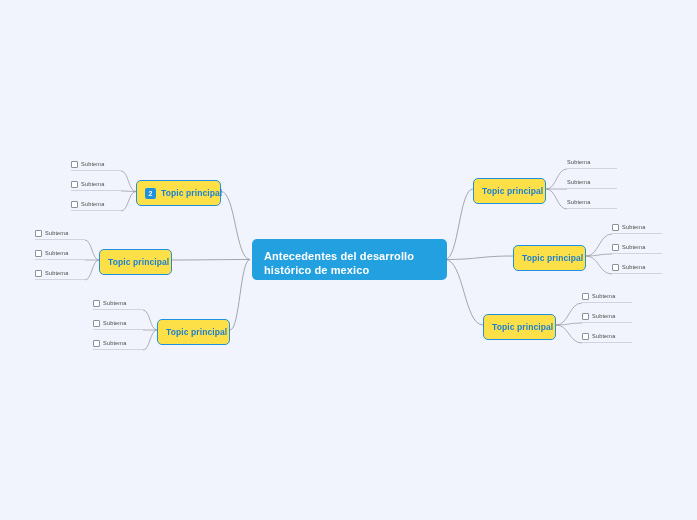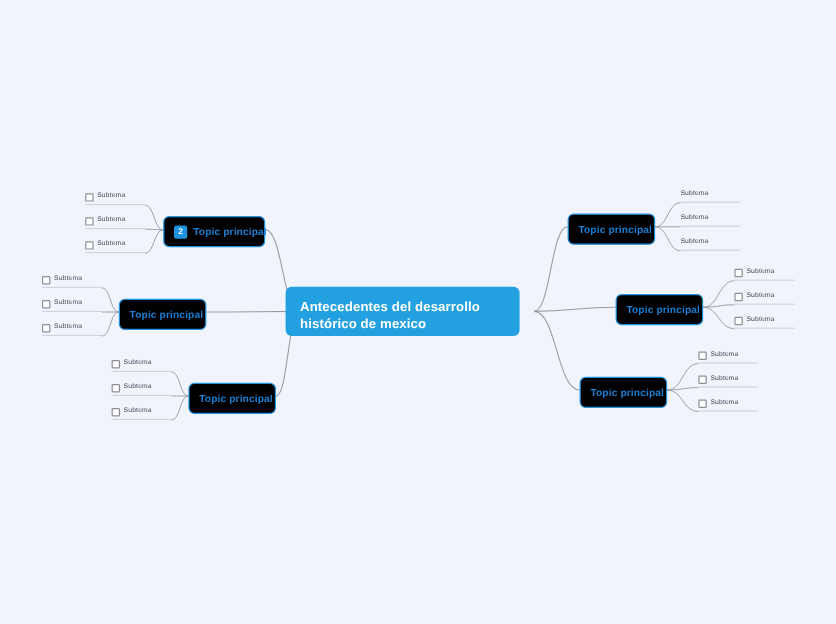--- a/index.html
+++ b/index.html
@@ -42,21 +42,21 @@
     font-size: 11px;
     font-weight: bold;
     line-height: 14px;
     padding: 10px 12px;
     letter-spacing: 0.1px;
     white-space: pre-line;
   }
 
   
   .topic-node {
-    background: #000000;
+    background: #fde047;
     border: 1.4px solid #1f92df;
     border-radius: 5px;
     color: #1a7fd4;
     font-size: 8.5px;
     font-weight: bold;
     letter-spacing: 0.1px;
     display: flex;
     align-items: center;
     height: 20px;
     padding: 12px 8px;
@@ -128,21 +128,21 @@
       <path d="M 546 189 C 556.5 189, 556.5 209, 567 209" fill="none" stroke="#9a9ca4" stroke-width="0.8"></path>
       <path d="M 445 259.5 C 479 259.5, 479 256, 513 256" fill="none" stroke="#9a9ca4" stroke-width="0.9"></path>
       <path d="M 586 256 C 599 256, 599 234, 612 234" fill="none" stroke="#9a9ca4" stroke-width="0.8"></path>
       <path d="M 586 256 C 599 256, 599 254, 612 254" fill="none" stroke="#9a9ca4" stroke-width="0.8"></path>
       <path d="M 586 256 C 599 256, 599 274, 612 274" fill="none" stroke="#9a9ca4" stroke-width="0.8"></path>
       <path d="M 445 259.5 C 464 259.5, 464 325, 483 325" fill="none" stroke="#9a9ca4" stroke-width="0.9"></path>
       <path d="M 556 325 C 569 325, 569 303, 582 303" fill="none" stroke="#9a9ca4" stroke-width="0.8"></path>
       <path d="M 556 325 C 569 325, 569 323, 582 323" fill="none" stroke="#9a9ca4" stroke-width="0.8"></path>
       <path d="M 556 325 C 569 325, 569 343, 582 343" fill="none" stroke="#9a9ca4" stroke-width="0.8"></path>
     </svg>
-<div class="node root-node" style="left: 238px; top: 239px; width: 195px; height: 41px;">Antecedentes del desarrollo
+<div class="node root-node" style="left: 252px; top: 239px; width: 195px; height: 41px;">Antecedentes del desarrollo
 histórico de mexico</div>
     <div class="node topic-node" style="left: 136px; top: 180px; width: 85px; height: 23px;">
       <span class="topic-badge">2</span>
       <span>Topic principal</span>
     </div>
     <div class="node leaf-node" style="left: 71px; top: 160px; width: 50px;">
       <span class="checkbox-icon"></span>
       <span class="leaf-label">Subtema</span>
     </div>
     <div class="node leaf-node" style="left: 71px; top: 180px; width: 50px;">

